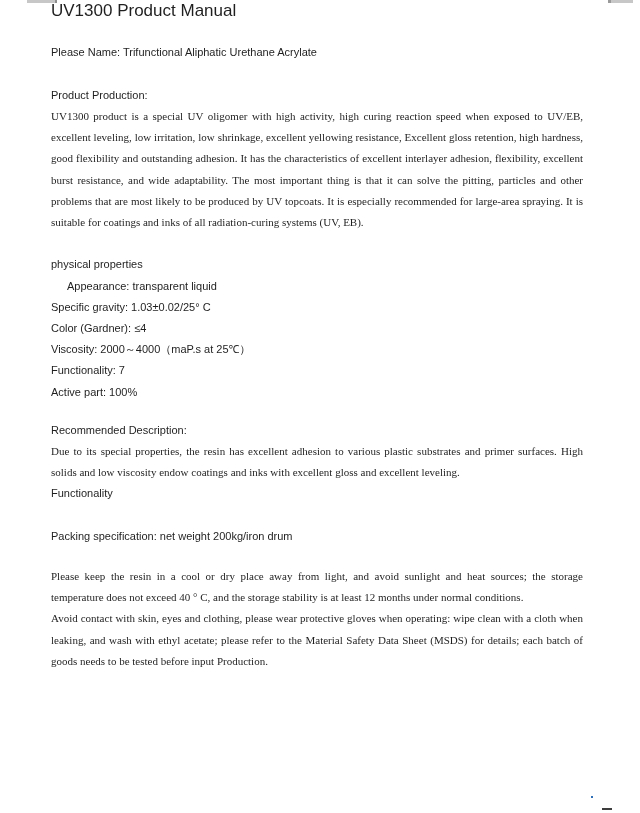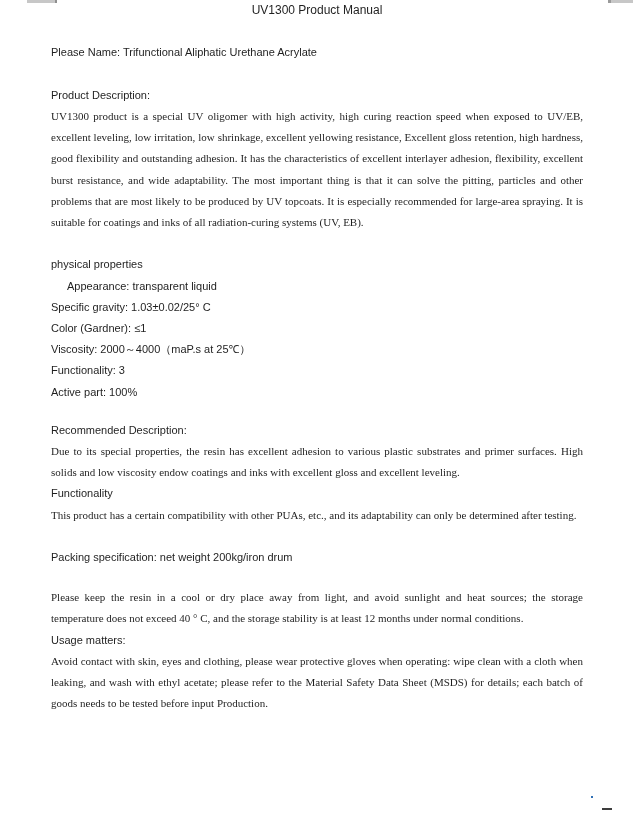--- a/index.html
+++ b/index.html
@@ -14,22 +14,22 @@
     position:absolute;
     left:51px; top:0;
     width:532px;
     color:#1f1f1f;
     font-size:11px;
     line-height:21.2px;
     -webkit-font-smoothing:antialiased;
   }
   .doc p { margin:0; }
   .title-line {
-    text-align:center;
-    font-size:12px;
+    text-align:left;
+    font-size:17px;
   }
   .just {
     text-align:justify;
     text-justify:inter-word;
     font-family:Liberation Serif, serif;
   }
   .indent { padding-left:16px; }
   .gap    { height:21.2px; }
   .gap-sm { height:17px; }
   .gap-md { height:19px; }
@@ -58,42 +58,40 @@
 <div class="bar-top-right"></div>
 
 <div class="doc">
 
   <p class="title-line">UV1300 Product Manual</p>
   <div class="gap"></div>
 
   <p>Please Name: Trifunctional Aliphatic Urethane Acrylate</p>
   <div class="gap"></div>
 
-  <p>Product Description:</p>
+  <p>Product Production:</p>
   <p class="just">UV1300 product is a special UV oligomer with high activity, high curing reaction speed when exposed to UV/EB, excellent leveling, low irritation, low shrinkage, excellent yellowing resistance, Excellent gloss retention, high hardness, good flexibility and outstanding adhesion. It has the characteristics of excellent interlayer adhesion, flexibility, excellent burst resistance, and wide adaptability. The most important thing is that it can solve the pitting, particles and other problems that are most likely to be produced by UV topcoats. It is especially recommended for large-area spraying. It is suitable for coatings and inks of all radiation-curing systems (UV, EB).</p>
   <div class="gap"></div>
 
   <p>physical properties</p>
   <p class="indent">Appearance: transparent liquid</p>
   <p>Specific gravity: 1.03±0.02/25° C</p>
-  <p>Color (Gardner): ≤1</p>
+  <p>Color (Gardner): ≤4</p>
   <p>Viscosity: 2000～4000（maP.s at 25℃）</p>
-  <p>Functionality: 3</p>
+  <p>Functionality: 7</p>
   <p>Active part: 100%</p>
   <div class="gap-sm"></div>
 
   <p>Recommended Description:</p>
   <p class="just">Due to its special properties, the resin has excellent adhesion to various plastic substrates and primer surfaces. High solids and low viscosity endow coatings and inks with excellent gloss and excellent leveling.</p>
   <p>Functionality</p>
-  <p class="just">This product has a certain compatibility with other PUAs, etc., and its adaptability can only be determined after testing.</p>
   <div class="gap"></div>
 
   <p>Packing specification: net weight 200kg/iron drum</p>
   <div class="gap-md"></div>
 
   <p class="just">Please keep the resin in a cool or dry place away from light, and avoid sunlight and heat sources; the storage temperature does not exceed 40 ° C, and the storage stability is at least 12 months under normal conditions.</p>
-  <p>Usage matters:</p>
   <p class="just">Avoid contact with skin, eyes and clothing, please wear protective gloves when operating: wipe clean with a cloth when leaking, and wash with ethyl acetate; please refer to the Material Safety Data Sheet (MSDS) for details; each batch of goods needs to be tested before input Production.</p>
 
 </div>
 
 <div class="cursor-dot"></div>
 <div class="footer-dash"></div>
 
 </body></html>

